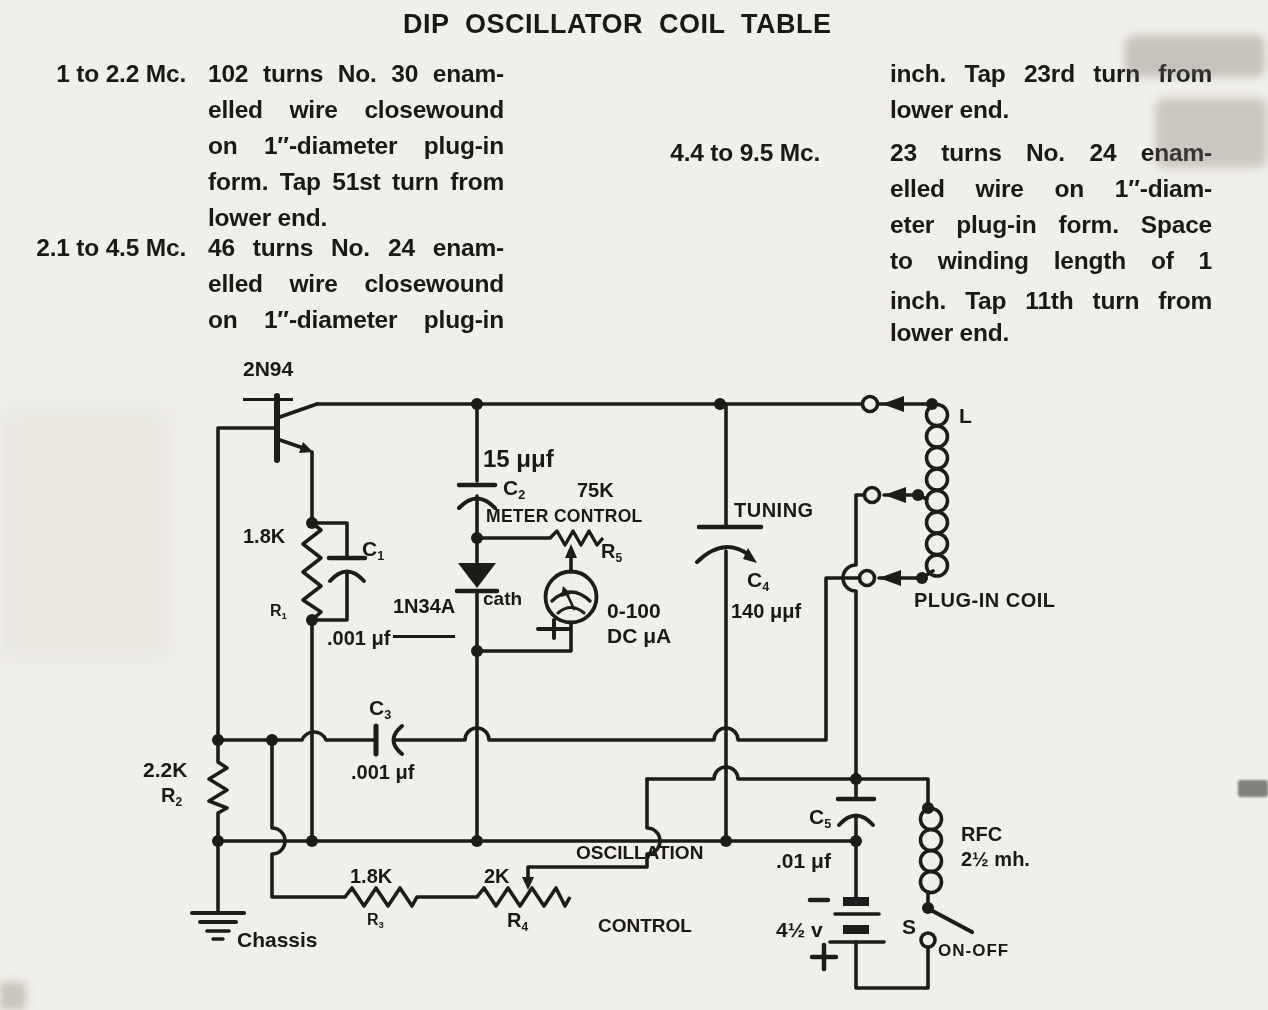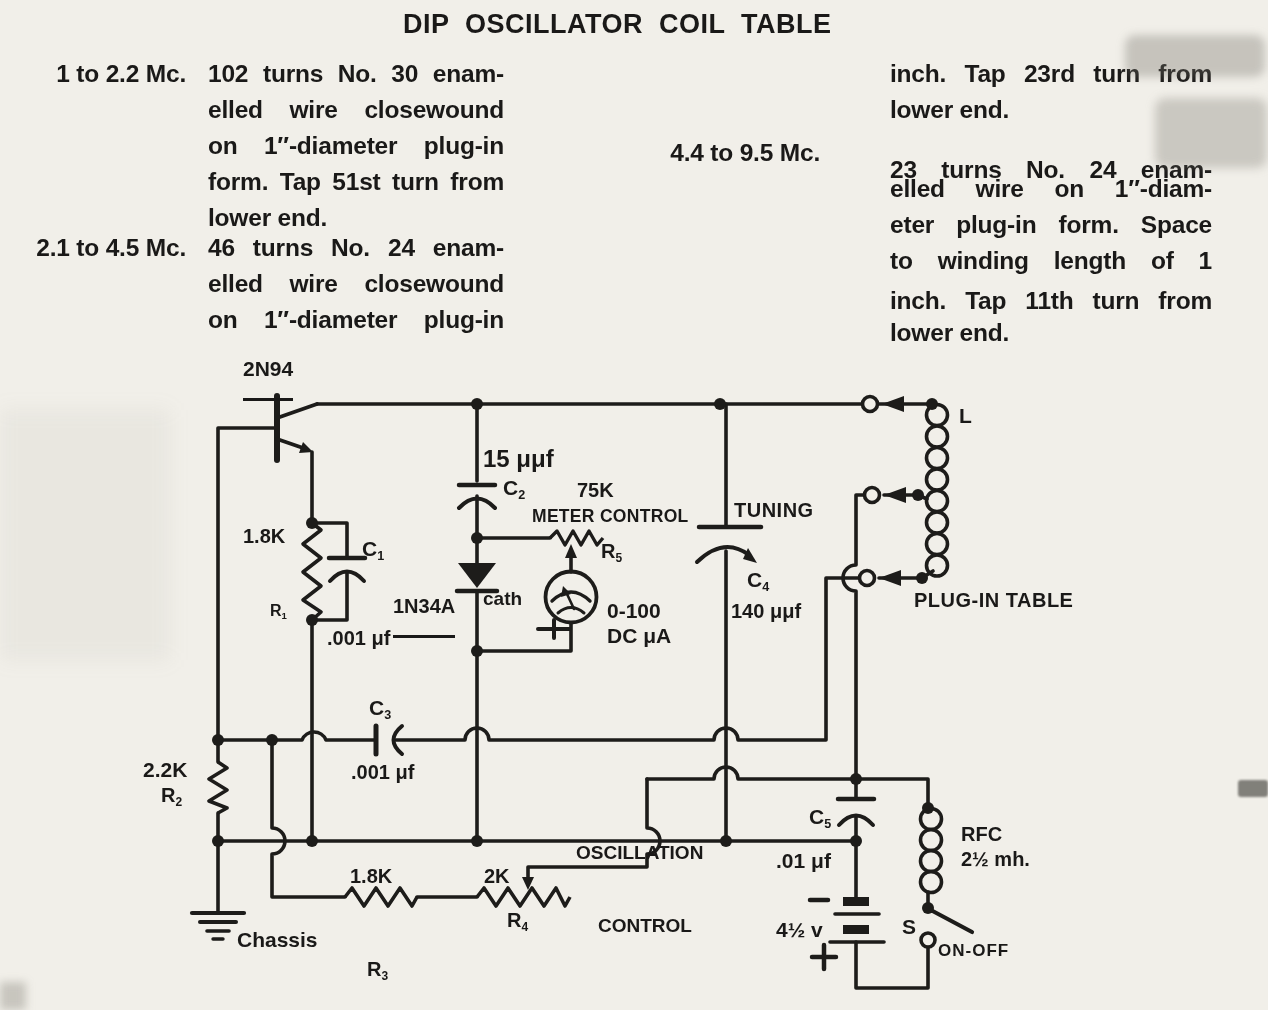--- a/index.html
+++ b/index.html
@@ -33,21 +33,21 @@
 
 <div class="freq" style="left:8px;top:234px;width:178px">2.1 to 4.5 Mc.</div>
 <div class="tline" style="left:208px;top:234px;width:296px">46 turns No. 24 enam-</div>
 <div class="tline" style="left:208px;top:270px;width:296px">elled wire closewound</div>
 <div class="tline" style="left:208px;top:306px;width:296px">on 1″-diameter plug-in</div>
 
 <div class="tline" style="left:890px;top:60px;width:322px">inch. Tap 23rd turn from</div>
 <div class="tline last" style="left:890px;top:96px;width:322px">lower end.</div>
 
 <div class="freq" style="left:640px;top:139px;width:180px">4.4 to 9.5 Mc.</div>
-<div class="tline" style="left:890px;top:156px;width:322px">23 turns No. 24 enam-</div>
+<div class="tline" style="left:890px;top:139px;width:322px">23 turns No. 24 enam-</div>
 <div class="tline" style="left:890px;top:175px;width:322px">elled wire on 1″-diam-</div>
 <div class="tline" style="left:890px;top:211px;width:322px">eter plug-in form. Space</div>
 <div class="tline" style="left:890px;top:247px;width:322px">to winding length of 1</div>
 <div class="tline" style="left:890px;top:287px;width:322px">inch. Tap 11th turn from</div>
 <div class="tline last" style="left:890px;top:319px;width:322px">lower end.</div>
 
 <svg width="1268" height="1010" viewBox="0 0 1268 1010">
   <g stroke="#1d1c1a" stroke-width="3.6" fill="none" stroke-linecap="round" stroke-linejoin="round">
 
     <path d="M317,404 L862,404"></path>
@@ -233,44 +233,44 @@
 <div class="slbl ul" style="left:243px;top:357px;font-size:21px">2N94</div>
 
 <div class="slbl" style="left:243px;top:525px;font-size:20px">1.8K</div>
 <div class="slbl" style="left:362px;top:537px;font-size:21px"><span>C</span><sub>1</sub></div>
 <div class="slbl" style="left:270px;top:602px;font-size:16px"><span>R</span><sub>1</sub></div>
 <div class="slbl" style="left:327px;top:627px;font-size:20px">.001 μf</div>
 
 <div class="slbl" style="left:483px;top:445px;font-size:24px">15 μμf</div>
 <div class="slbl" style="left:503px;top:476px;font-size:21px"><span>C</span><sub>2</sub></div>
 <div class="slbl" style="left:577px;top:479px;font-size:20px">75K</div>
-<div class="slbl" style="left:532px;top:506px;font-size:17.5px;letter-spacing:.3px">METER CONTROL</div>
+<div class="slbl" style="left:486px;top:506px;font-size:17.5px;letter-spacing:.3px">METER CONTROL</div>
 <div class="slbl" style="left:601px;top:540px;font-size:20px"><span>R</span><sub>5</sub></div>
 
 <div class="slbl ul" style="left:393px;top:595px;font-size:20px">1N34A</div>
 <div class="slbl" style="left:483px;top:588px;font-size:19px">cath</div>
 <div class="slbl" style="left:607px;top:599px;font-size:21px">0-100</div>
 <div class="slbl" style="left:607px;top:624px;font-size:21px">DC μA</div>
 
 <div class="slbl" style="left:734px;top:499px;font-size:20px;letter-spacing:.5px">TUNING</div>
 <div class="slbl" style="left:747px;top:568px;font-size:21px"><span>C</span><sub>4</sub></div>
 <div class="slbl" style="left:731px;top:600px;font-size:20px">140 μμf</div>
 
 <div class="slbl" style="left:959px;top:404px;font-size:21px">L</div>
-<div class="slbl" style="left:914px;top:589px;font-size:20px;letter-spacing:.5px">PLUG-IN TABLE</div>
+<div class="slbl" style="left:914px;top:589px;font-size:20px;letter-spacing:.5px">PLUG-IN COIL</div>
 
 <div class="slbl" style="left:369px;top:696px;font-size:21px"><span>C</span><sub>3</sub></div>
 <div class="slbl" style="left:351px;top:761px;font-size:20px">.001 μf</div>
 
 <div class="slbl" style="left:143px;top:758px;font-size:21px">2.2K</div>
 <div class="slbl" style="left:161px;top:784px;font-size:20px"><span>R</span><sub>2</sub></div>
 <div class="slbl" style="left:237px;top:928px;font-size:21px">Chassis</div>
 
 <div class="slbl" style="left:350px;top:865px;font-size:20px">1.8K</div>
-<div class="slbl" style="left:367px;top:958px;font-size:20px"><span>R</span><sub>3</sub></div>
+<div class="slbl" style="left:367px;top:911px;font-size:16px"><span>R</span><sub>3</sub></div>
 <div class="slbl" style="left:484px;top:865px;font-size:20px">2K</div>
 <div class="slbl" style="left:507px;top:909px;font-size:20px"><span>R</span><sub>4</sub></div>
 <div class="slbl" style="left:576px;top:842px;font-size:19px">OSCILLATION</div>
 <div class="slbl" style="left:598px;top:915px;font-size:19px">CONTROL</div>
 
 <div class="slbl" style="left:809px;top:805px;font-size:21px"><span>C</span><sub>5</sub></div>
 <div class="slbl" style="left:776px;top:849px;font-size:21px">.01 μf</div>
 <div class="slbl" style="left:776px;top:918px;font-size:21px">4½ v</div>
 <div class="slbl" style="left:902px;top:915px;font-size:21px">S</div>
 <div class="slbl" style="left:938px;top:941px;font-size:17px;letter-spacing:1px">ON-OFF</div>

